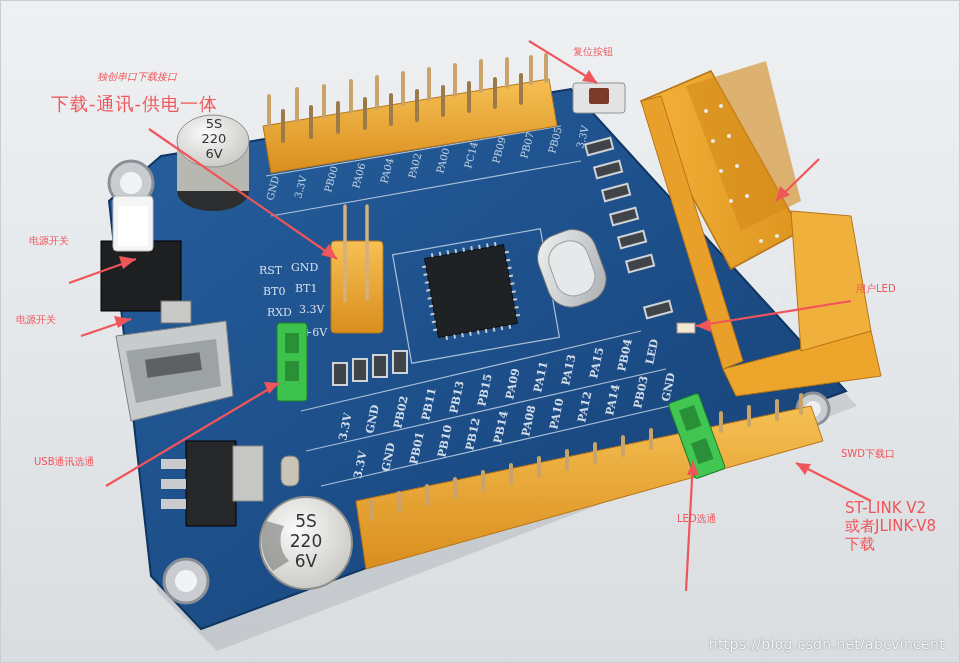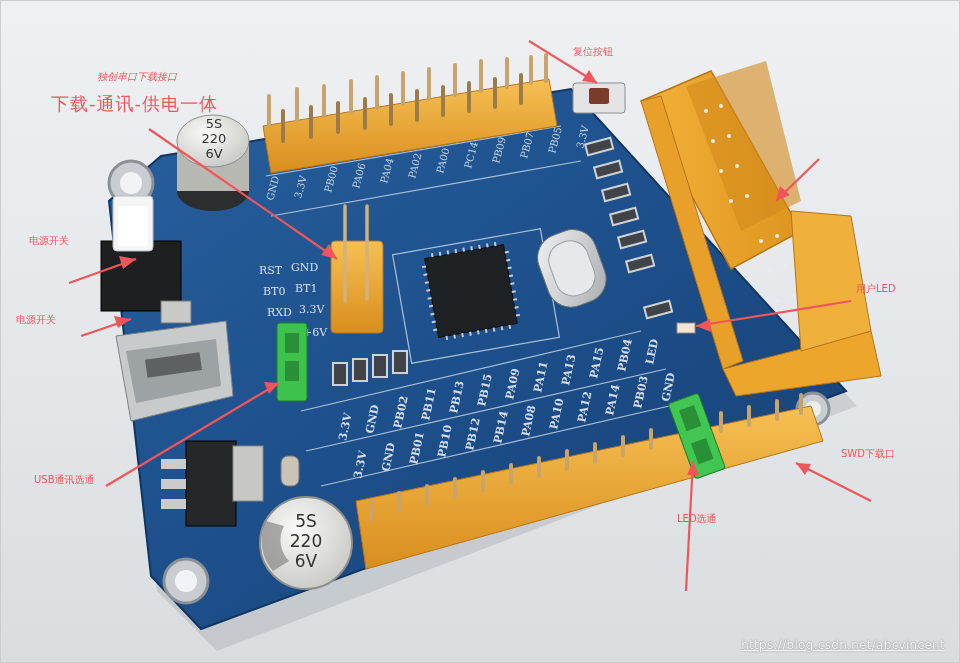--- a/index.html
+++ b/index.html
@@ -3,21 +3,21 @@
 <meta charset="utf-8">
 <style>
   * { box-sizing: border-box; margin: 0; padding: 0; }
   body { width: 960px; height: 663px; overflow: hidden; background: #e6e9ec; font-family: "DejaVu Sans", sans-serif; }
   #stage { position: relative; width: 960px; height: 663px; background: linear-gradient(180deg, #eef0f2 0%, #e3e6e9 60%, #d9dde0 100%); border: 1px solid #c9cdd0; }
   .svgwrap { position: absolute; left: 0; top: 0; }
   .label { position: absolute; color: #f0555a; white-space: nowrap; line-height: 1.15; }
   .lab-sm { font-size: 10px; }
   .lab-lg { font-size: 18px; letter-spacing: 1px; }
   .lab-xl { font-size: 15px; line-height: 1.2; }
-  .watermark { position: absolute; right: 14px; bottom: 10px; font-size: 12px; color: #f5f6f7; text-shadow: 0 0 1px #8a8f94, 0 0 2px #9aa0a5; letter-spacing: 0.3px; text-decoration: underline; }
+  .watermark { position: absolute; right: 14px; bottom: 10px; font-size: 14px; color: #f5f6f7; text-shadow: 0 0 1px #8a8f94, 0 0 2px #9aa0a5; letter-spacing: 0.3px; }
 </style>
 </head>
 <body>
 
 <div id="stage">
 
   <svg class="svgwrap" width="960" height="663" viewBox="0 0 960 663">
     <defs>
       <linearGradient id="pcbGrad" x1="0" y1="0" x2="1" y2="1">
         <stop offset="0" stop-color="#27609e"></stop>
@@ -349,18 +349,23 @@
     <div>220</div>
     <div>6V</div>
   </div>
 
   <div class="label lab-sm" style="left:96px;top:70px;font-style:italic;">独创串口下载接口</div>
   <div class="label lab-lg" style="left:50px;top:93px;">下载-通讯-供电一体</div>
   <div class="label lab-sm" style="left:572px;top:45px;">复位按钮</div>
   <div class="label lab-sm" style="left:28px;top:234px;">电源开关</div>
   <div class="label lab-sm" style="left:15px;top:313px;">电源开关</div>
   <div class="label lab-sm" style="left:855px;top:282px;">用户LED</div>
-  <div class="label lab-sm" style="left:33px;top:455px;margin-top:18px;">USB通讯选通</div>
+  <div class="label lab-sm" style="left:33px;top:455px;">USB通讯选通</div>
   <div class="label lab-sm" style="left:676px;top:512px;">LED选通</div>
   <div class="label lab-sm" style="left:840px;top:447px;">SWD下载口</div>
+  <div class="label lab-xl" style="left:844px;top:498px;line-height:18px;">
+    <div>ST-LINK V2</div>
+    <div>或者JLINK-V8</div>
+    <div>下载</div>
+  </div>
 
   <div class="watermark">https://blog.csdn.net/abcvincent</div>
 </div>
 
 </body></html>

